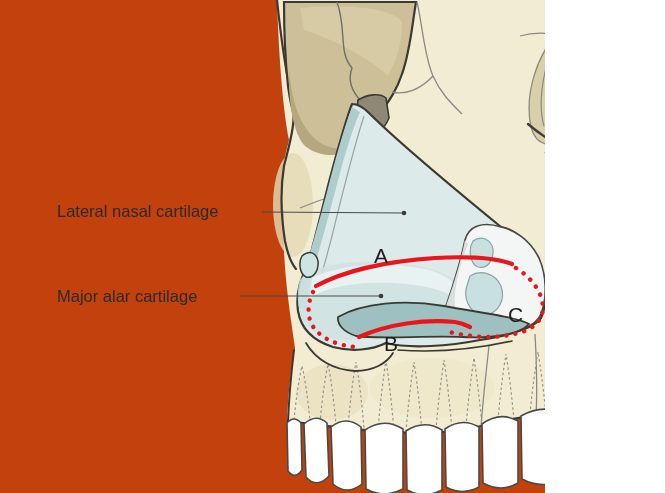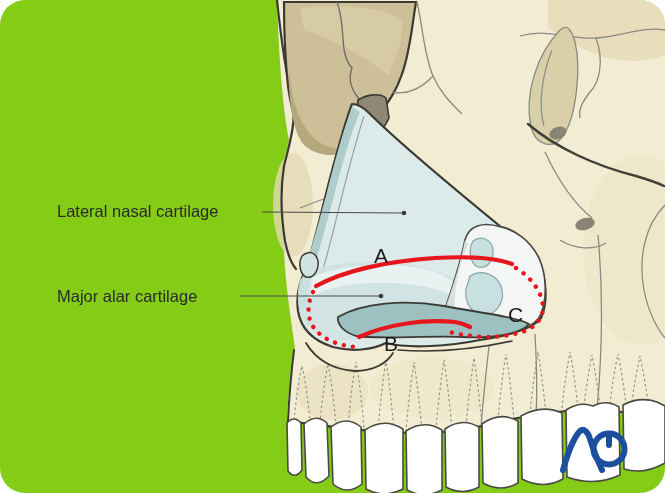--- a/index.html
+++ b/index.html
@@ -1,22 +1,21 @@
 <!DOCTYPE html>
 <html><head>
 <meta charset="utf-8">
 <style>
   html,body{margin:0;padding:0;background:#ffffff;}
   #stage{
     position:relative;
-    width:665px;height:493px;
-    background:#84cc16;
+    width:545px;height:493px;
+    background:#c2410c;
     overflow:hidden;
     font-family:"Liberation Sans", sans-serif;
-    border-radius:25px;
   }
   svg{display:block;}
   text{font-family:"Liberation Sans", sans-serif;}
   .anno-label{font-size:16.5px;fill:#2b2b2b;}
   .marker{font-size:21px;fill:#1d1d1b;}
 </style>
 </head>
 <body>
 
 <div id="stage">

